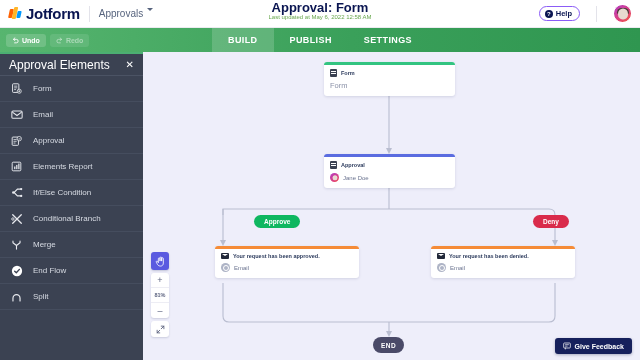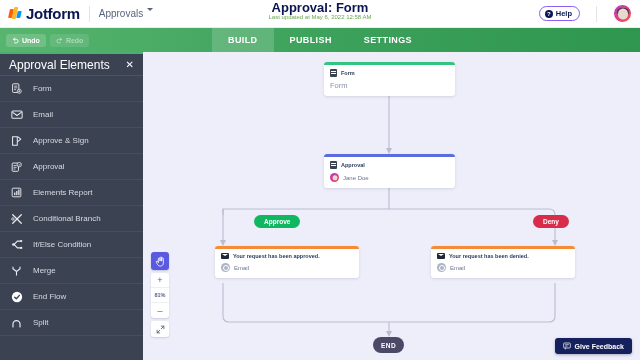--- a/index.html
+++ b/index.html
@@ -311,29 +311,20 @@
       <div class="sb-item">
         <span class="sb-icon">
           <svg width="12" height="11" viewBox="0 0 14 12">
               <rect x="1" y="2" width="12" height="8.5" rx="1.4" fill="none" stroke="#e8eaef" stroke-width="1.2"></rect>
               <path d="M1.6 3.2L7 7.2l5.4-4" fill="none" stroke="#e8eaef" stroke-width="1.2"></path>
             </svg>
         </span>
         <span class="sb-label">Email</span>
       </div>
 
-      <div class="sb-item">
-        <span class="sb-icon">
-          <svg width="11" height="12" viewBox="0 0 14 14">
-              <path d="M2 1.5h6v11H2z" fill="none" stroke="#e8eaef" stroke-width="1.3"></path>
-              <path d="M8.5 1.5l4 3.2-4 3.2" fill="none" stroke="#e8eaef" stroke-width="1.3" stroke-linejoin="round"></path>
-            </svg>
-        </span>
-        <span class="sb-label">Approve &amp; Sign</span>
-      </div>
 
       <div class="sb-item">
         <span class="sb-icon">
           <svg width="11" height="12" viewBox="0 0 14 14">
               <rect x="1.5" y="2" width="8" height="10.5" rx="1" fill="none" stroke="#e8eaef" stroke-width="1.2"></rect>
               <path d="M3.2 5.2h4M3.2 7.4h4M3.2 9.6h2.5" stroke="#e8eaef" stroke-width="1"></path>
               <circle cx="10.5" cy="4" r="2.8" fill="#3b4252" stroke="#e8eaef" stroke-width="1"></circle>
               <path d="M9.3 4l1 1 1.6-1.8" fill="none" stroke="#e8eaef" stroke-width="1"></path>
             </svg>
         </span>
@@ -347,38 +338,38 @@
               <rect x="4" y="7" width="1.6" height="3.4" fill="#e8eaef"></rect>
               <rect x="6.6" y="5" width="1.6" height="5.4" fill="#e8eaef"></rect>
               <rect x="9.2" y="3.2" width="1.6" height="7.2" fill="#e8eaef"></rect>
             </svg>
         </span>
         <span class="sb-label">Elements Report</span>
       </div>
 
       <div class="sb-item">
         <span class="sb-icon">
-          <svg width="12" height="12" viewBox="0 0 14 14">
-              <path d="M2 2l10 10M12 2L2 12" stroke="#e8eaef" stroke-width="1.5" stroke-linecap="round"></path>
-              <circle cx="2.2" cy="7" r="1.4" fill="#3b4252" stroke="#e8eaef" stroke-width="1"></circle>
-            </svg>
-        </span>
-        <span class="sb-label">Conditional Branch</span>
-      </div>
-
-      <div class="sb-item">
-        <span class="sb-icon">
           <svg width="12" height="11" viewBox="0 0 14 13">
               <path d="M11.5 2.5H7.5L3.5 6.5l4 4h4" fill="none" stroke="#e8eaef" stroke-width="1.3" stroke-linecap="round"></path>
               <circle cx="12" cy="2.5" r="1.3" fill="#e8eaef"></circle>
               <circle cx="12" cy="10.5" r="1.3" fill="#e8eaef"></circle>
               <circle cx="2.6" cy="6.5" r="1.4" fill="#e8eaef"></circle>
             </svg>
         </span>
         <span class="sb-label">If/Else Condition</span>
+      </div>
+
+      <div class="sb-item">
+        <span class="sb-icon">
+          <svg width="12" height="12" viewBox="0 0 14 14">
+              <path d="M2 2l10 10M12 2L2 12" stroke="#e8eaef" stroke-width="1.5" stroke-linecap="round"></path>
+              <circle cx="2.2" cy="7" r="1.4" fill="#3b4252" stroke="#e8eaef" stroke-width="1"></circle>
+            </svg>
+        </span>
+        <span class="sb-label">Conditional Branch</span>
       </div>
 
       <div class="sb-item">
         <span class="sb-icon">
           <svg width="11" height="12" viewBox="0 0 14 14">
               <path d="M2.5 2v2.2L7 7.6v4.6M11.5 2v2.2L7 7.6" fill="none" stroke="#e8eaef" stroke-width="1.4" stroke-linecap="round" stroke-linejoin="round"></path>
             </svg>
         </span>
         <span class="sb-label">Merge</span>
       </div>

